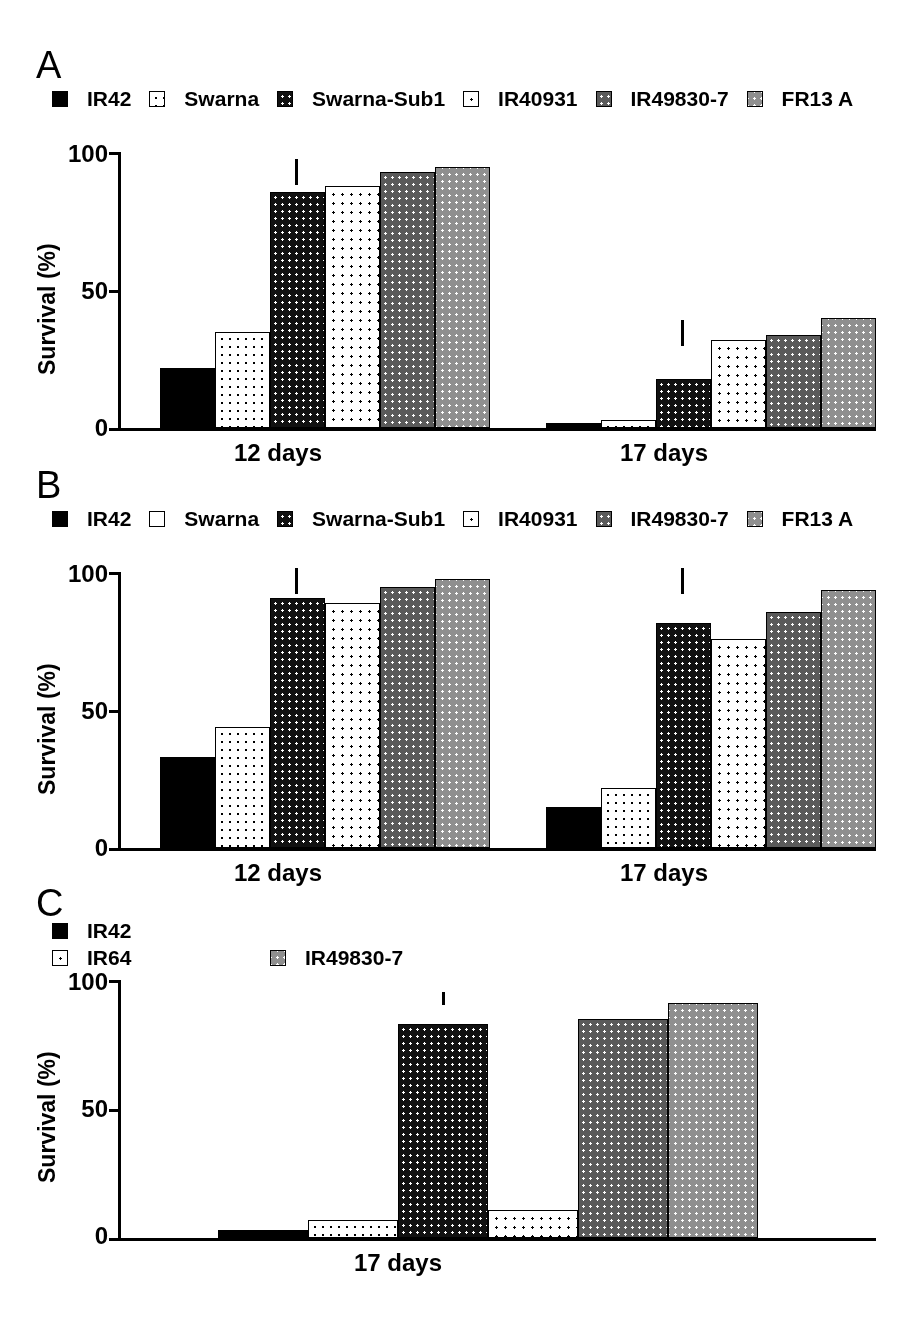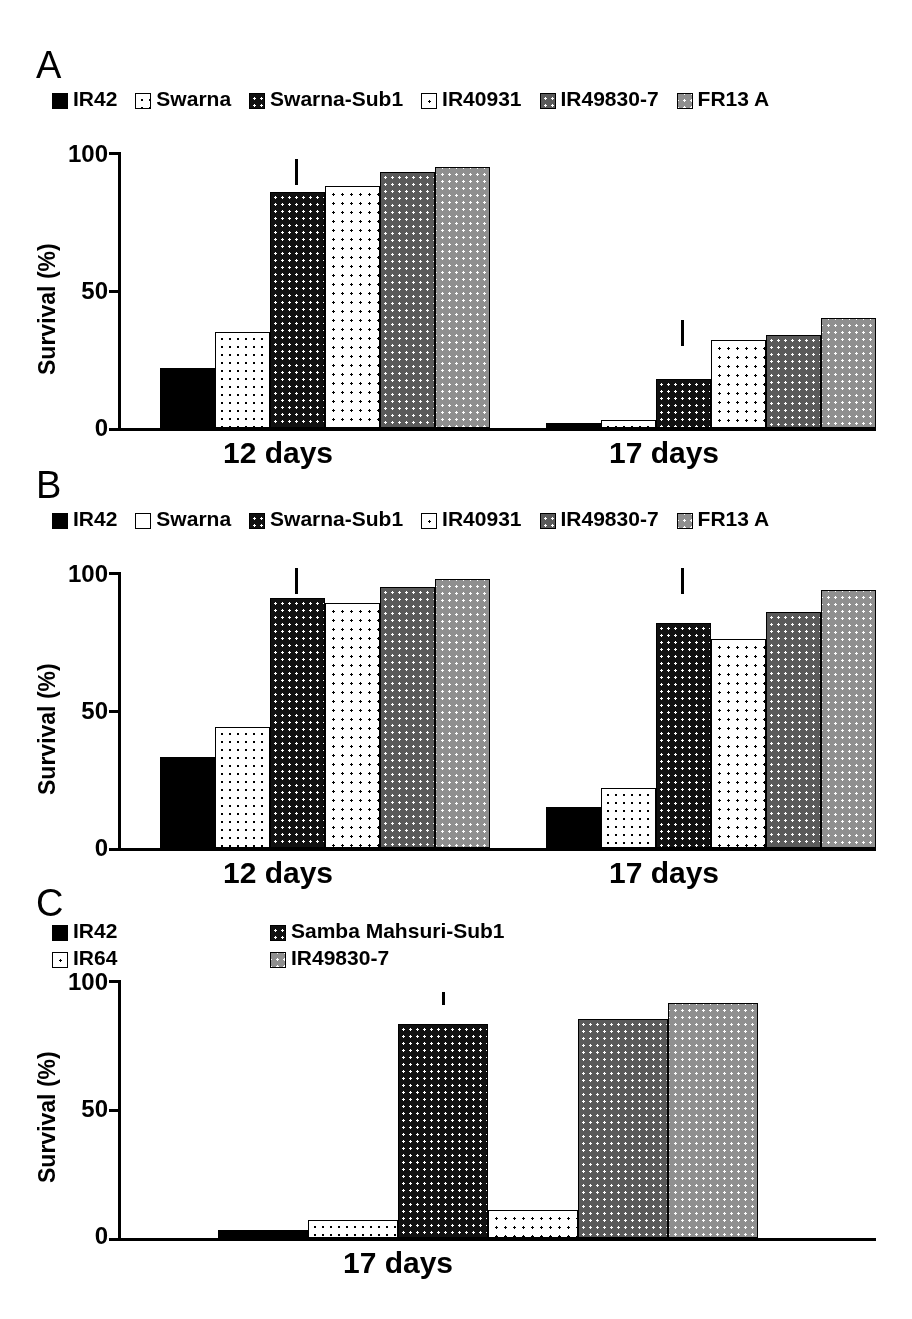--- a/index.html
+++ b/index.html
@@ -43,22 +43,23 @@
     font-size: 21px;
     font-weight: bold;
     white-space: nowrap;
   }
   .legend-row {
     display: flex;
     align-items: center;
   }
   .legend-item {
     display: flex;
-    align-items: flex-end;
+    align-items: center;
     margin-right: 18px;
+    gap: 14px;
   }
   .legend-swatch {
     width: 16px;
     height: 16px;
     border: 1.5px solid #000;
     margin-right: 5px;
     box-sizing: border-box;
   }
   .legend-label {
     line-height: 21px;
@@ -97,21 +98,21 @@
   .ylabel {
     position: absolute;
     font-size: 23px;
     font-weight: bold;
     transform: rotate(-90deg);
     transform-origin: left top;
     white-space: nowrap;
   }
   .group-label {
     position: absolute;
-    font-size: 30px;
+    font-size: 24px;
     font-weight: bold;
     text-align: center;
     line-height: 26px;
   }
   .bar {
     position: absolute;
     border: 1.5px solid #000;
     box-sizing: border-box;
     bottom: 0;
   }
@@ -302,24 +303,20 @@
   <div class="panel">
 
     <div class="panel-letter" style="left:36px; top:884px;">C</div>
 
     <div class="legend" style="left:52px; top:920px; display:block;">
       <div class="legend-row" style="margin-bottom:6px;">
         <div class="legend-item" style="width:200px;">
           <span class="legend-swatch f-solid-black"></span>
           <span class="legend-label">IR42</span>
         </div>
-        <div class="legend-item">
-          <span class="legend-swatch f-black-dots"></span>
-          <span class="legend-label">Samba Mahsuri-Sub1</span>
-        </div>
       </div>
       <div class="legend-row">
         <div class="legend-item" style="width:200px;">
           <span class="legend-swatch f-lightgrid"></span>
           <span class="legend-label">IR64</span>
         </div>
         <div class="legend-item">
           <span class="legend-swatch f-grey-dots"></span>
           <span class="legend-label">IR49830-7</span>
         </div>

